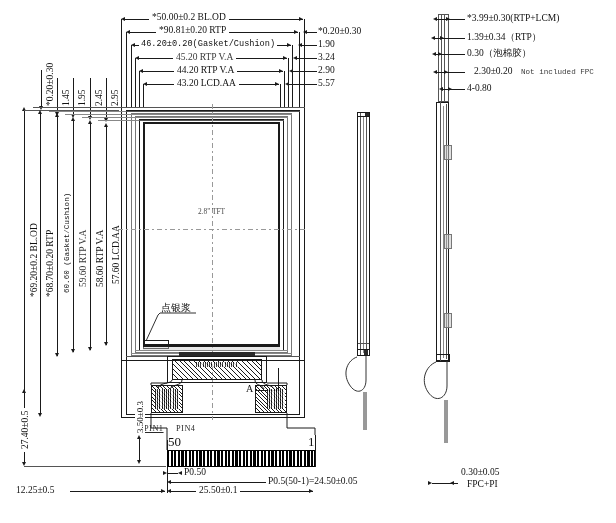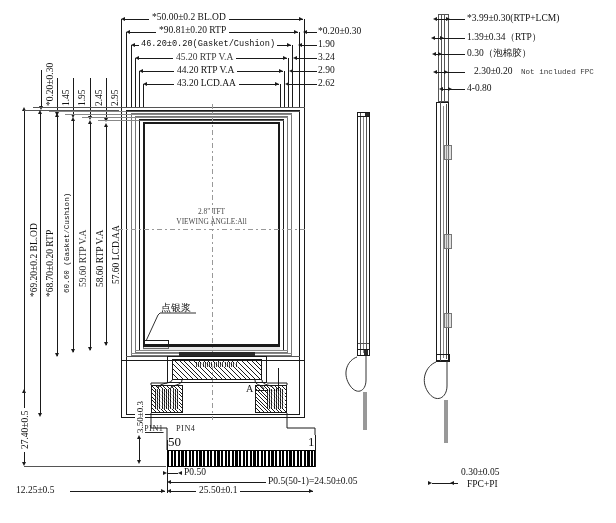--- a/index.html
+++ b/index.html
@@ -113,21 +113,21 @@
     <div class="ln h" style="left:295px;top:58px;width:22px;"></div>
     <div class="ah ahl" style="left:293px;top:55.5px;"></div>
     <div class="lbl" style="left:318px;top:52px;">3.24</div>
 
     <div class="ln h" style="left:291px;top:71px;width:26px;"></div>
     <div class="ah ahl" style="left:289px;top:68.5px;"></div>
     <div class="lbl" style="left:318px;top:65px;">2.90</div>
 
     <div class="ln h" style="left:287px;top:84px;width:30px;"></div>
     <div class="ah ahl" style="left:285px;top:81.5px;"></div>
-    <div class="lbl" style="left:318px;top:78px;">2.62</div>
+    <div class="lbl" style="left:318px;top:78px;">5.57</div>
   </div>
 
   <div>
 
     <div class="ln v" style="left:41px;top:70px;height:38px;"></div>
     <div class="ah ahd" style="left:38.5px;top:106px;"></div>
     <div class="lbl rot" style="left:45px;top:106px;">*0.20±0.30</div>
 
     <div class="ln v" style="left:57px;top:78px;height:36px;"></div>
     <div class="ah ahd" style="left:54.5px;top:112px;"></div>
@@ -205,21 +205,20 @@
     <div class="ln h lite" style="left:65px;top:114px;width:66px;"></div>
     <div class="ln h lite" style="left:82px;top:117px;width:53px;"></div>
     <div class="ln h lite" style="left:98px;top:120px;width:41px;"></div>
 
     <div class="cdash-v" style="left:212px;top:104px;height:316px;"></div>
 
     <div class="cdash-h" style="left:118px;top:229px;width:190px;"></div>
 
     <div style="position:absolute;left:143px;top:207px;width:137px;text-align:center;">
       <div class="lbl xs" style="position:static;color:#4a4a4a;">2.8"  TFT</div>
-      <div class="lbl xs" style="position:static;color:#4a4a4a;">VIEWING  ANGLE:All</div>
     </div>
 
     <div class="lbl" style="left:161px;top:303px;font-size:10px;">点银浆</div>
     <div class="boxl" style="left:143px;top:340px;width:26px;height:9px;border-color:#1a1a1a;"></div>
 
     <div class="ln h" style="left:143px;top:346px;width:137px;"></div>
     <div class="ln h lite" style="left:135px;top:350px;width:153px;"></div>
     <div class="ln h lite" style="left:131px;top:353px;width:161px;"></div>
     <div class="ln h thin" style="left:126px;top:356px;width:174px;"></div>
     <div class="ln h" style="left:121px;top:360px;width:184px;"></div>

